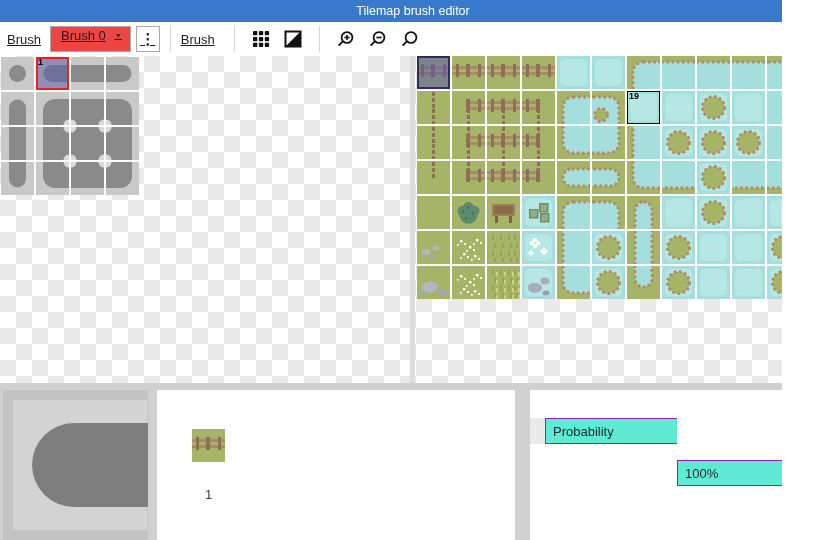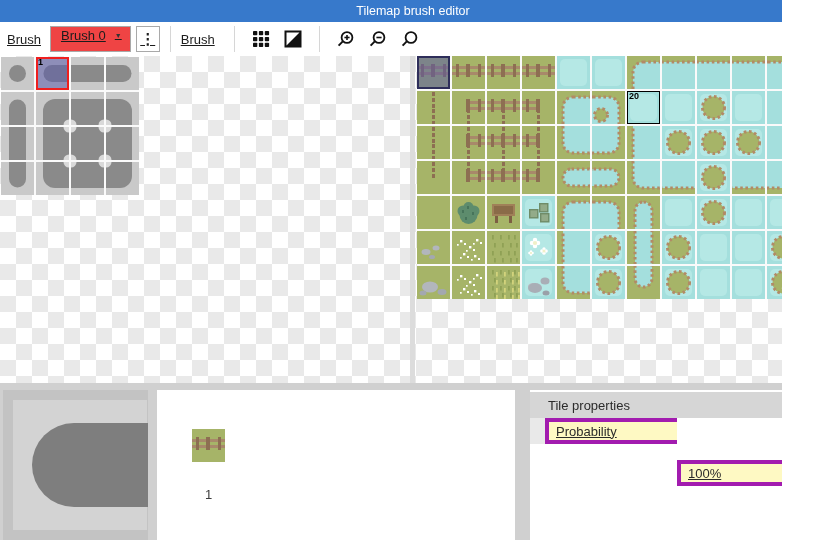--- a/index.html
+++ b/index.html
@@ -50,23 +50,23 @@
   .thumb{width:33px;height:33px;position:relative;overflow:hidden;}
   .thumb svg{display:block;}
   .thumb-label{margin-top:25px;font-size:13px;color:#3c3c3c;}
   .props{position:absolute;left:530px;top:7px;width:296px;height:150px;background:#fff;}
   .props-header{position:absolute;left:0;top:2px;width:296px;height:26px;background:#d6d6d6;
                 display:flex;align-items:center;padding-left:18px;box-sizing:border-box;
                 font-size:13px;color:#2b2b2b;}
   .props-tri{position:absolute;right:10px;top:6px;color:#8f8f8f;font-size:11px;}
   .props-row{position:absolute;left:0;top:28px;width:296px;height:26px;}
   .props-gutter{position:absolute;left:0;top:0;width:15px;height:26px;background:#e9e9e9;}
-  .cell{position:absolute;top:0;height:26px;background:#fef9c3;box-sizing:border-box;
+  .cell{position:absolute;top:0;height:26px;background:#5eead4;box-sizing:border-box;
         display:flex;align-items:center;padding-left:7px;font-size:13px;color:#2b2b2b;
-        border:4px solid #a21caf;text-decoration:underline;}
+        border:1px solid #a21caf;}
   .cell-name{left:15px;width:132px;border-right:none;}
   .cell-value{left:147px;width:149px;margin-top:42px;}
 </style>
 </head>
 <body>
 
 <div class="window">
 
   <div class="titlebar">
     <span class="title">Tilemap brush editor</span>
@@ -416,21 +416,21 @@
             <circle cx="9" cy="24" r="6.5" fill="#a6b468"></circle>
             <circle cx="9" cy="24" r="6.5" fill="none" stroke="#b28a66" stroke-width="3" stroke-dasharray="2.6 2.6"></circle>
           </svg>
         </div>
         <div class="tile">
           <svg width="33" height="33" viewBox="0 0 33 33">
             <rect x="0" y="0" width="33" height="33" rx="0" fill="#a4dfdd"></rect>
             <rect x="3" y="3" width="27" height="27" rx="5" fill="#b5e8e5"></rect>
           </svg>
           <div class="ov-border black"></div>
-          <div class="ov-label">20</div>
+          <div class="ov-label">19</div>
         </div>
         <div class="tile">
           <svg width="33" height="33" viewBox="0 0 33 33">
             <rect x="0" y="0" width="33" height="33" rx="0" fill="#a4dfdd"></rect>
             <rect x="3" y="3" width="27" height="27" rx="5" fill="#b5e8e5"></rect>
           </svg>
         </div>
         <div class="tile">
           <svg width="33" height="33" viewBox="0 0 33 33">
             <rect x="0" y="0" width="33" height="33" rx="0" fill="#a4dfdd"></rect>
@@ -1013,24 +1013,20 @@
               <rect x="16" y="16" width="17" height="3" rx="0" fill="#a8896a"></rect>
               <rect x="14" y="8" width="4" height="13" rx="0" fill="#8d6f52"></rect>
               <rect x="4" y="8" width="3" height="13" rx="0" fill="#8d6f52"></rect>
               <rect x="26" y="8" width="3" height="13" rx="0" fill="#8d6f52"></rect>
             </svg>
           </div>
         <div class="thumb-label">1</div>
       </div>
     </div>
     <div class="props">
-      <div class="props-header">
-        <span>Tile properties</span>
-        <span class="props-tri">▼</span>
-      </div>
       <div class="props-row">
         <div class="props-gutter"></div>
         <div class="cell cell-name">Probability</div>
         <div class="cell cell-value">100%</div>
       </div>
     </div>
   </div>
 
 </div>
 

